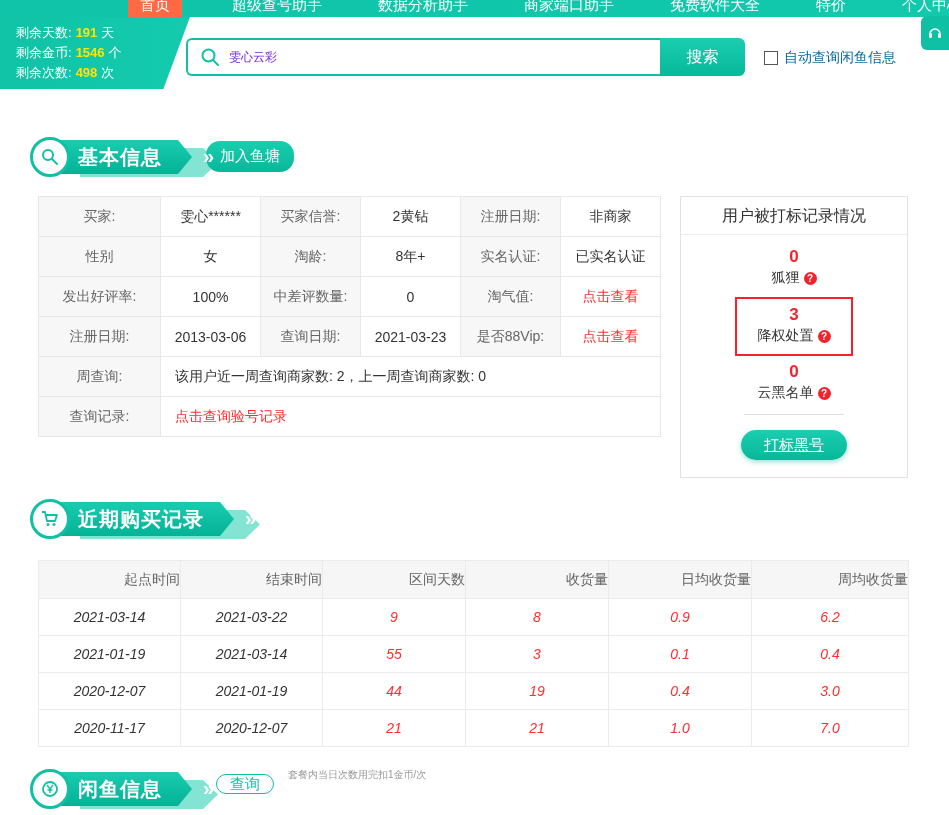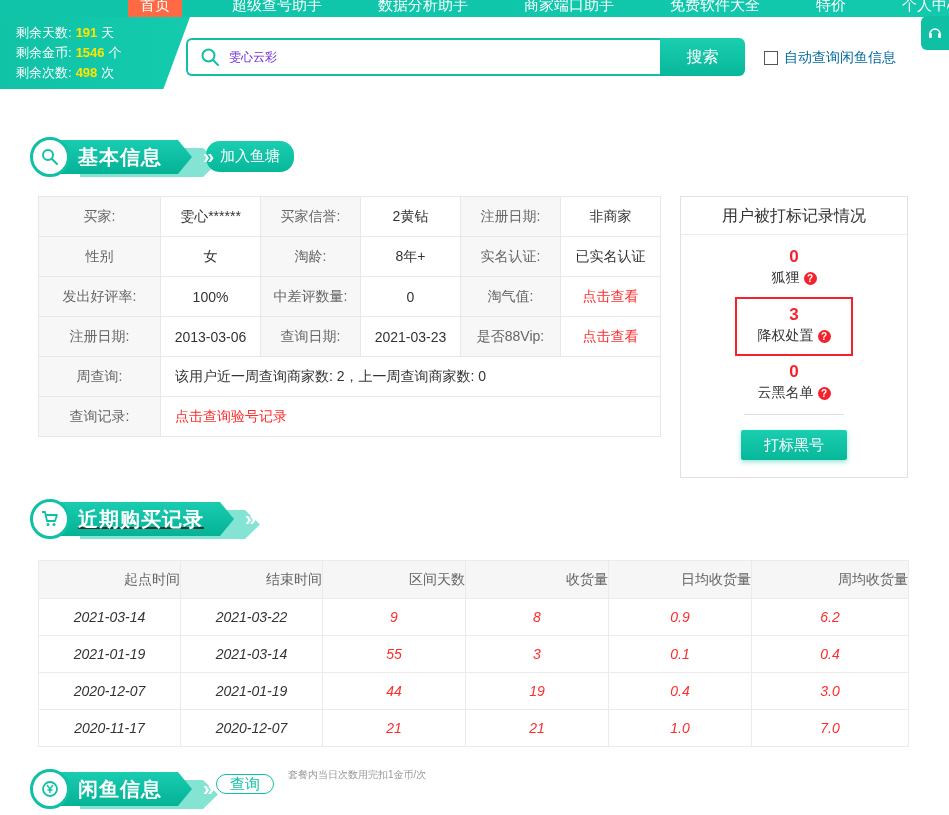--- a/index.html
+++ b/index.html
@@ -88,23 +88,23 @@
   .stat { text-align:center; }
   .stat .num { color:#f5222d; font-size:17px; font-weight:bold; line-height:20px; }
   .stat .slbl { color:#333; font-size:14px; margin-top:2px; display:flex;
     justify-content:center; align-items:center; }
   .stat-fox { margin-top:12px; }
   .stat-demote { border:2px solid #f5222d; width:118px; margin:10px auto 4px;
     padding:6px 0 9px; }
   .stat-black { width:100px; margin:6px auto 0; padding-bottom:12px;
     border-bottom:1px solid #dcdcdc; }
   .btn-mark { display:block; margin:15px auto 0; width:106px; height:30px; border:none;
-    border-radius:2px; background:linear-gradient(180deg,#1bceb0,#07b79a); color:#fff;
+    border-radius:15px; background:linear-gradient(180deg,#1bceb0,#07b79a); color:#fff;
     font-size:15px; cursor:pointer; box-shadow:0 2px 5px rgba(16,192,165,.45);
-    font-family:inherit; }
+    font-family:inherit;text-decoration:underline; }
 
   
   .purchase-table { position:absolute; left:38px; top:560px; width:870px; table-layout:fixed; }
   .purchase-table th { border:1px solid #ebebeb; background:#f6f6f6; color:#666;
     font-size:14px; font-weight:normal; height:38px;text-align:right; }
   .purchase-table td { border:1px solid #ebebeb; height:37px; text-align:center; font-size:14px;font-style:italic; }
   .c-dark { color:#333; }
   .c-red { color:#fe2c2c; }
 
   
@@ -248,21 +248,21 @@
   <div class="stat stat-black">
     <div class="num">0</div>
     <div class="slbl">
         <span>云黑名单</span>
         <span class="help">?</span>
       </div>
   </div>
   <button class="btn-mark">打标黑号</button>
 </div>
 
-<div class="ribbon" style="left:46px; top:502px;text-decoration:underline;">
+<div class="ribbon" style="left:46px; top:502px;">
   <div class="shadow"></div>
   <div class="banner">近期购买记录</div>
   <span class="chevrons">»</span>
   <div class="circle">
     <svg width="20" height="20" viewBox="0 0 20 20">
       <path d="M2 3h3l2 9h8l2-6H6" fill="none" stroke="#10c0a5" stroke-width="1.8" stroke-linejoin="round"></path>
       <circle cx="8" cy="15.5" r="1.5" fill="#10c0a5"></circle>
       <circle cx="14" cy="15.5" r="1.5" fill="#10c0a5"></circle>
     </svg>
   </div>

